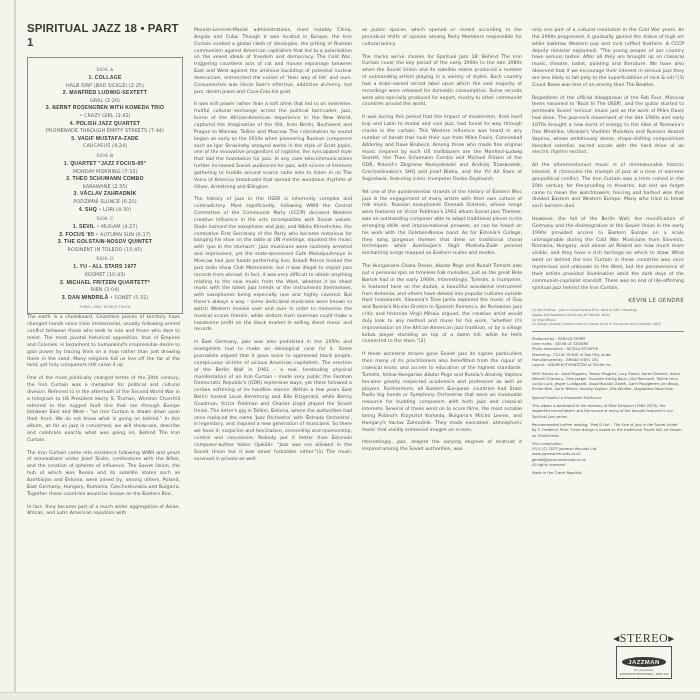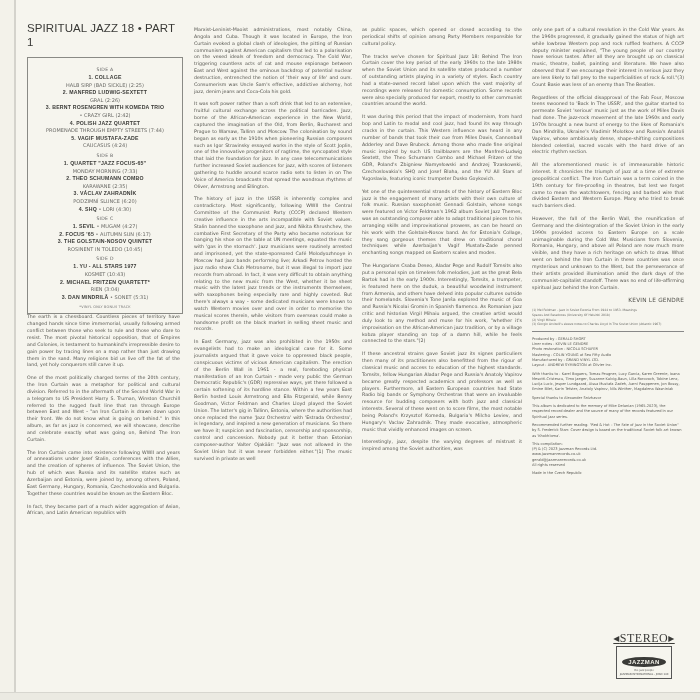--- a/index.html
+++ b/index.html
@@ -4,37 +4,37 @@
 <style>
   html,body{margin:0;padding:0;}
   body{width:700px;height:700px;background:#f3f2ea;overflow:hidden;position:relative;font-family:"DejaVu Sans",sans-serif;color:#4a4a46;}
   .sheet{position:absolute;left:14px;top:0;width:686px;height:692px;background:#f6f5ee;border-left:2px solid #d4d3cc;}
   .bottom-edge{position:absolute;left:0;top:692px;width:700px;height:8px;background:#ebeae2;border-top:1px solid #d7d6cf;}
   .col{position:absolute;top:0;}
   .c1{left:27px;width:153px;}
   .c2{left:194px;width:158px;}
   .c3{left:362px;width:160px;}
   .c4{left:532px;width:152px;}
-  .main-title{font-family:"Liberation Sans",sans-serif;font-weight:normal;font-size:11.5px;color:#3a3a37;line-height:13.5px;margin-top:22px;letter-spacing:0.1px;}
+  .main-title{font-family:"Liberation Sans",sans-serif;font-weight:bold;font-size:11.5px;color:#3a3a37;line-height:13.5px;margin-top:22px;letter-spacing:0.1px;}
   .tracklist{margin-top:8px;border:1px solid #8a8a85;padding:6px 2px 4px 2px;text-align:center;width:150px;}
   .side-label{font-size:4.6px;color:#666;margin:3px 0 2px 0;letter-spacing:0.3px;}
   .track{font-size:4.8px;line-height:7.6px;}
   .artist{font-family:"Liberation Sans",sans-serif;font-weight:bold;font-size:5.2px;color:#3b3b38;letter-spacing:0.2px;}
   .song{color:#6a6a66;font-size:5px;}
   .footnote-small{font-size:3.4px;color:#777;margin-top:4px;letter-spacing:0.2px;}
   .section-title{font-family:"Liberation Sans",sans-serif;font-weight:bold;font-size:11px;color:#3a3a37;margin-top:9px;letter-spacing:0.1px;}
   p.body{font-size:4.7px;line-height:6.85px;text-align:justify;margin:0 0 6px 0;color:#55554f;}
   .c2 p.body:first-child,.c3 p.body:first-child,.c4 p.body:first-child{margin-top:27px;}
   .c1 .section-title + p.body{margin-top:6px;}
   .signature{font-size:5.8px;text-align:right;margin:5px 0 5px 0;color:#55554f;letter-spacing:0.2px;}
   .footnotes{font-size:3px;line-height:4.6px;color:#6a6a66;border-bottom:1px solid #888;padding-bottom:4px;margin-bottom:5px;}
   .credits{font-size:3.6px;line-height:5.3px;color:#5a5a55;}
   .credits .blk{margin-bottom:3px;}
   .logo-area{position:absolute;left:610px;top:632px;width:68px;}
-  .stereo{font-family:"Liberation Serif",serif;font-size:12px;color:#3b3b38;text-align:center;letter-spacing:0.5px;line-height:13px;text-decoration:underline;}
+  .stereo{font-family:"Liberation Serif",serif;font-size:12px;color:#3b3b38;text-align:center;letter-spacing:0.5px;line-height:13px;}
   .jazzman-box{border:1px solid #555;margin:1px 6px 0 6px;padding:2px 0 2px 0;text-align:center;}
   .jazzman-oval{display:inline-block;background:#3a3a37;color:#f3f2ea;border-radius:50%;font-family:"Liberation Sans",sans-serif;font-weight:bold;font-size:6px;padding:2px 6px;letter-spacing:0.4px;}
   .jazzman-sub{font-size:2.6px;color:#555;margin-top:1px;}
 </style>
 </head>
 <body>
 
 <div class="sheet"></div>
 <div class="bottom-edge"></div>
 

